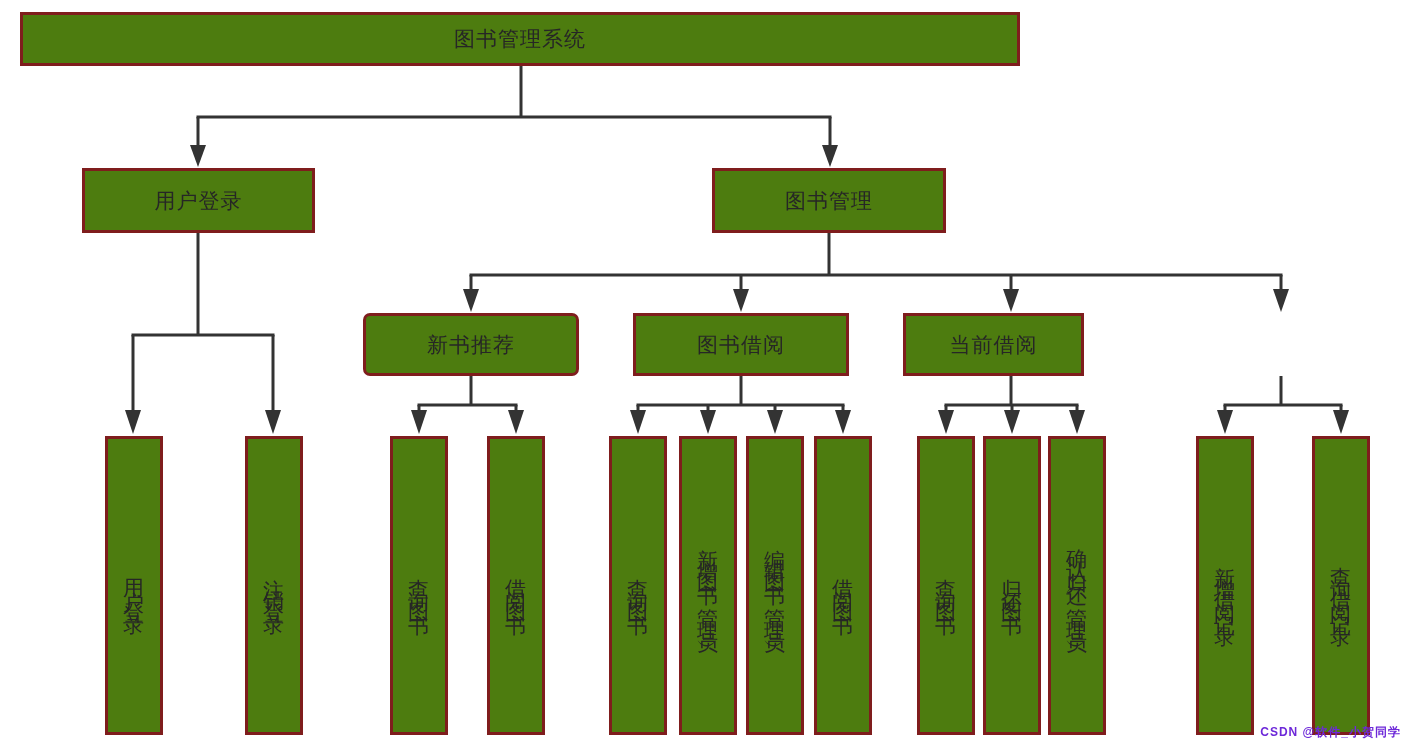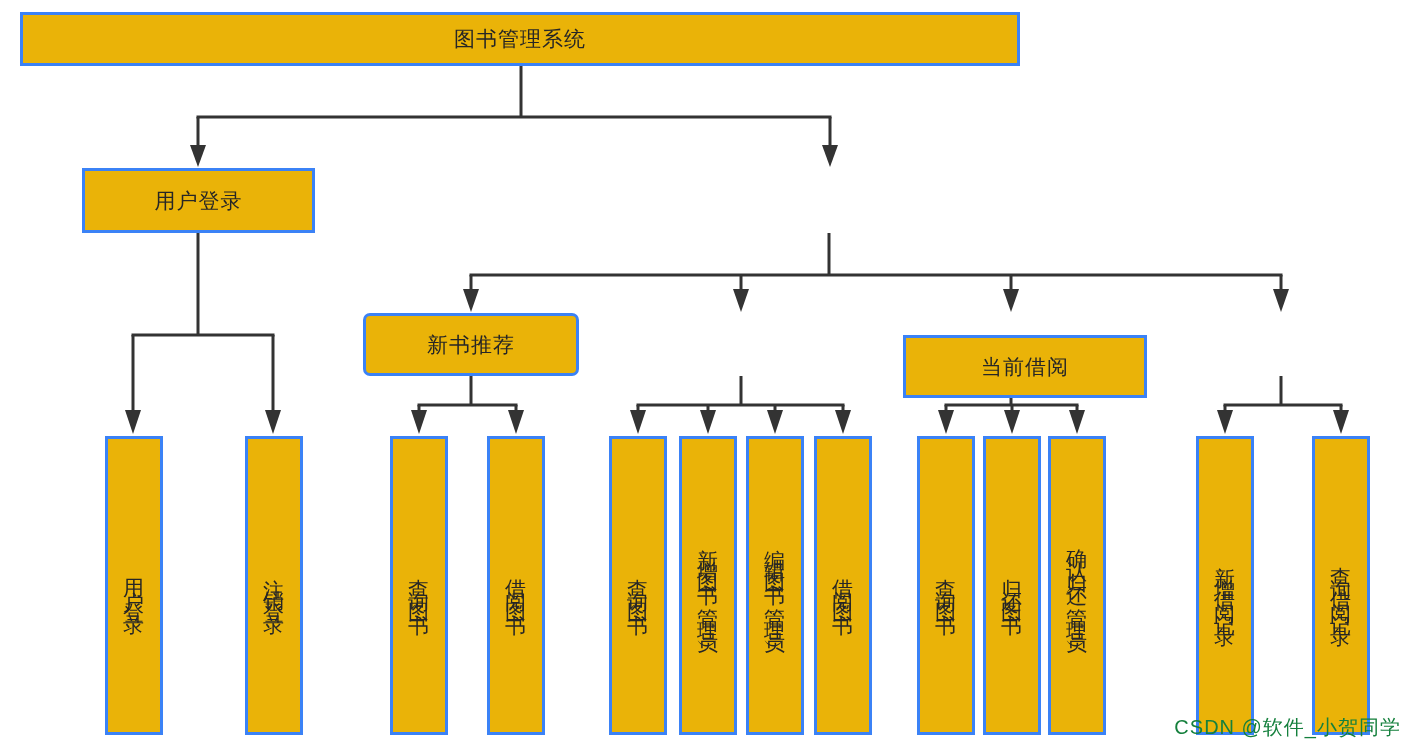--- a/index.html
+++ b/index.html
@@ -26,22 +26,22 @@
     stroke: #333333;
     stroke-width: 3;
   }
   .connector-svg polygon {
     fill: #333333;
     stroke: none;
   }
   .hbox, .vbox {
     position: absolute;
     box-sizing: border-box;
-    border: 3px solid #3b82f6;
-    background: #eab308;
+    border: 3px solid #7f1d1d;
+    background: #4d7c0f;
     display: flex;
     align-items: center;
     justify-content: center;
     color: #262626;
   }
   .hbox .label {
     font-size: 21px;
     letter-spacing: 1px;
     white-space: nowrap;
   }
@@ -50,24 +50,25 @@
     text-orientation: mixed;
     font-size: 21px;
     letter-spacing: 12px;
     line-height: 1;
     white-space: nowrap;
   }
   .watermark {
     position: absolute;
     right: 4px;
     bottom: 6px;
-    font-size: 20px;
-    color: #15803d;
+    font-size: 12px;
+    color: #6d28d9;
     letter-spacing: 1px;
     white-space: nowrap;
+    font-weight: bold;
   }
 </style>
 </head>
 <body>
 
 <div class="canvas">
 
   <svg class="connector-svg" viewBox="0 0 1405 747" xmlns="http://www.w3.org/2000/svg">
 
     <g>
@@ -144,25 +145,31 @@
     </g>
   </svg>
 
   <div class="hbox" style="left:20px; top:12px; width:1000px; height:54px;">
     <span class="label">图书管理系统</span>
   </div>
 
   <div class="hbox" style="left:82px; top:168px; width:233px; height:65px;">
     <span class="label">用户登录</span>
   </div>
+  <div class="hbox" style="left:712px; top:168px; width:234px; height:65px;">
+    <span class="label">图书管理</span>
+  </div>
 
   <div class="hbox" style="left:363px; top:313px; width:216px; height:63px;border-radius:7px;">
     <span class="label">新书推荐</span>
   </div>
-  <div class="hbox" style="left:903px; top:313px; width:244px; height:63px;margin-top:22px;">
+  <div class="hbox" style="left:633px; top:313px; width:216px; height:63px;">
+    <span class="label">图书借阅</span>
+  </div>
+  <div class="hbox" style="left:903px; top:313px; width:181px; height:63px;">
     <span class="label">当前借阅</span>
   </div>
 
   <div class="vbox" style="left:105px; top:436px; width:58px; height:299px;">
     <span class="label">用户登录</span>
   </div>
   <div class="vbox" style="left:245px; top:436px; width:58px; height:299px;">
     <span class="label">注销登录</span>
   </div>
 

